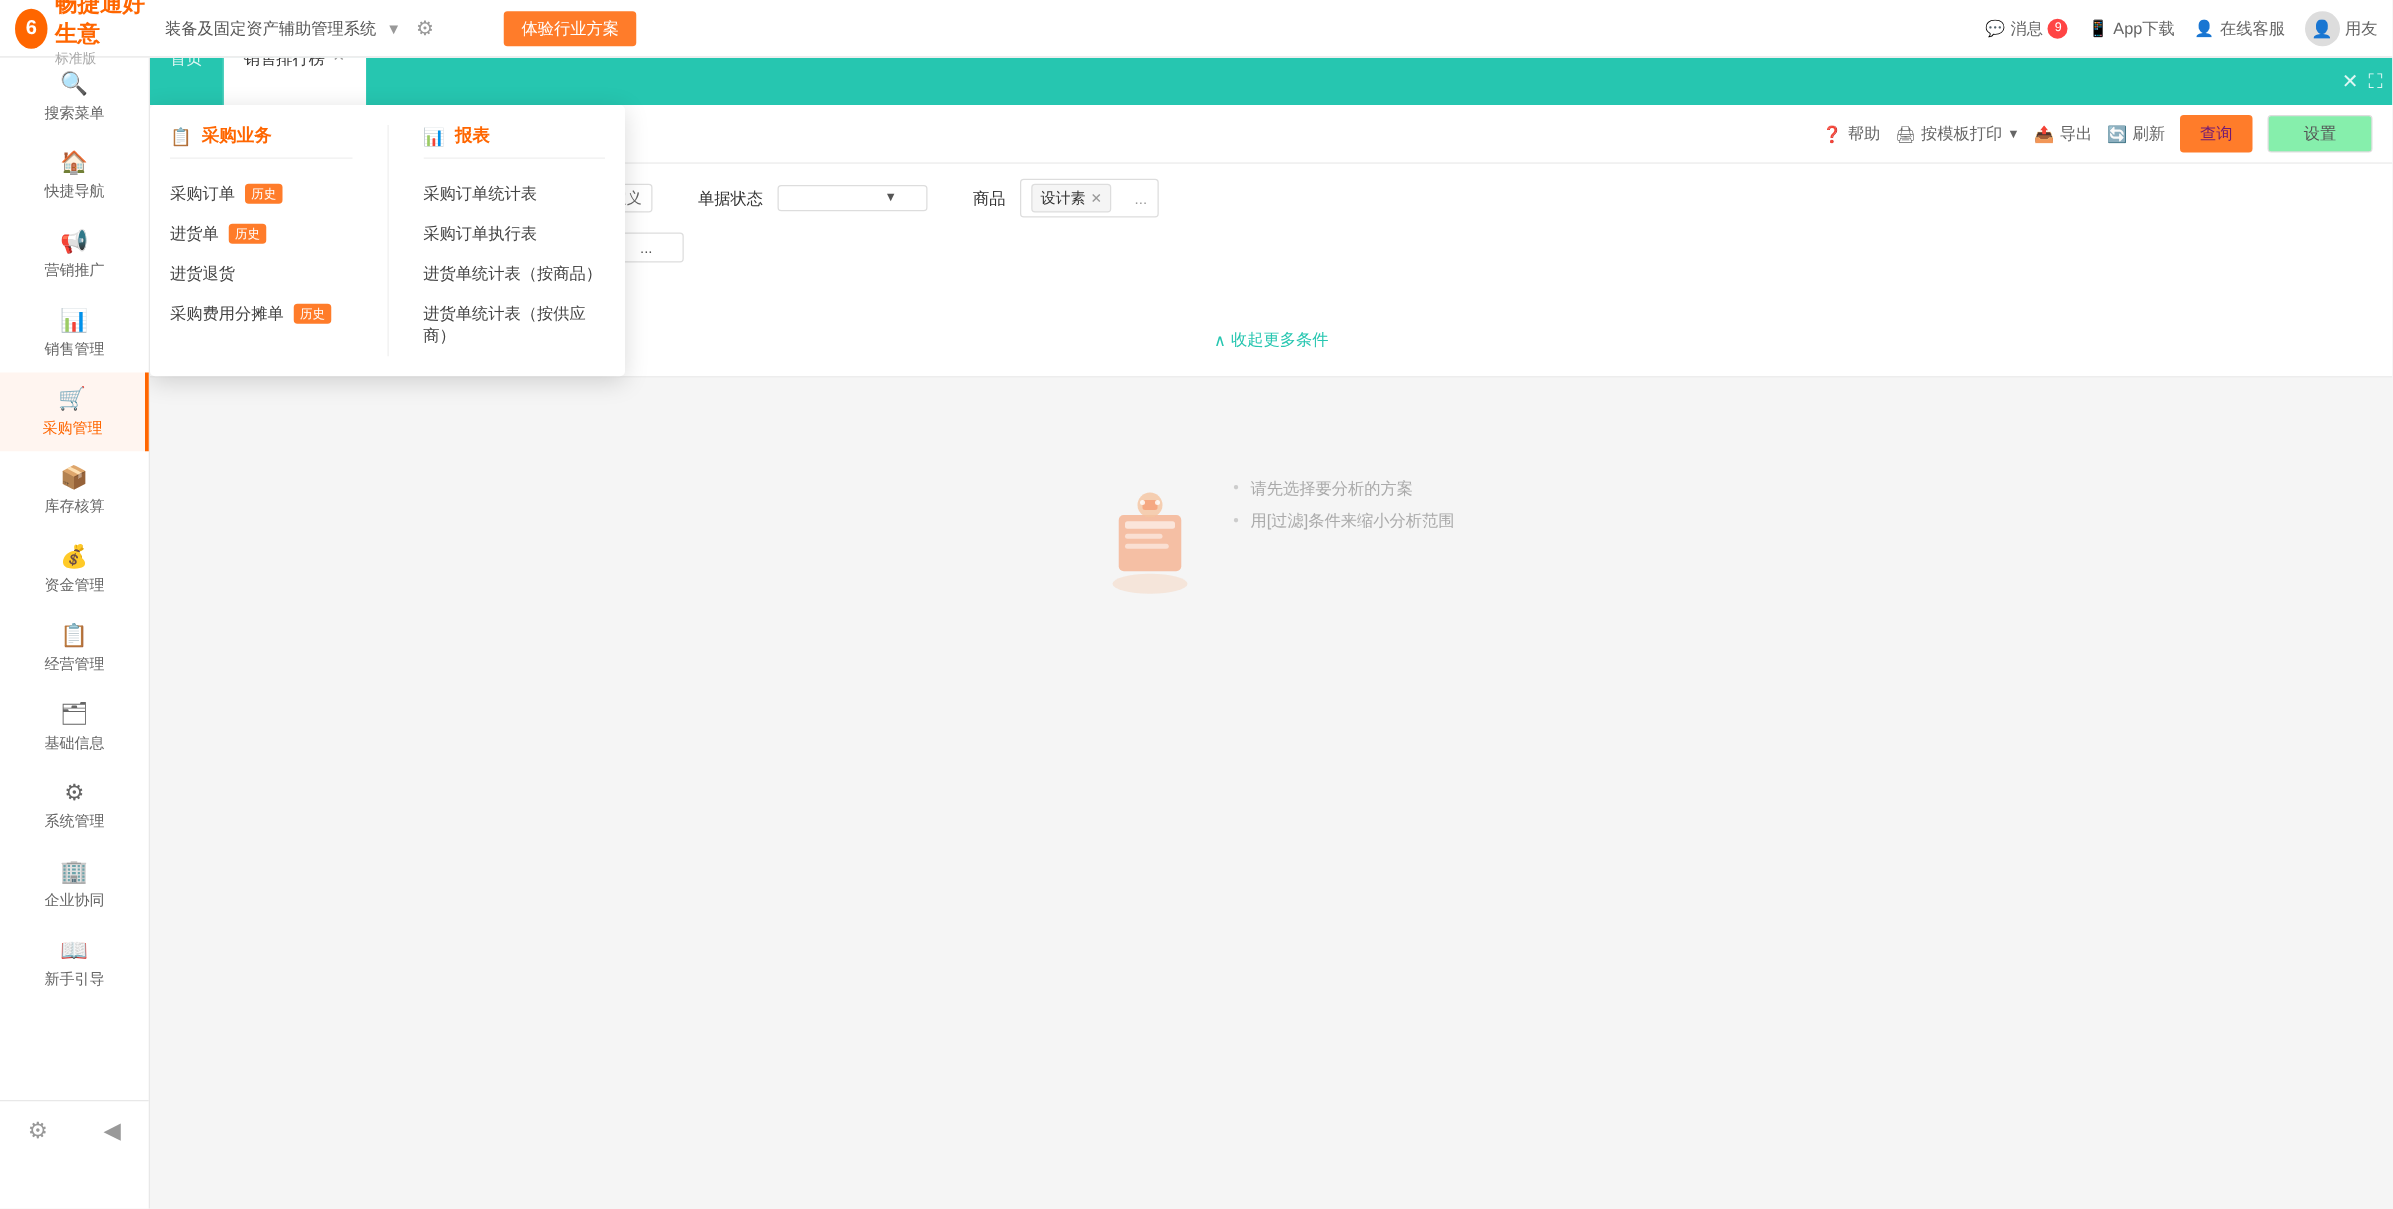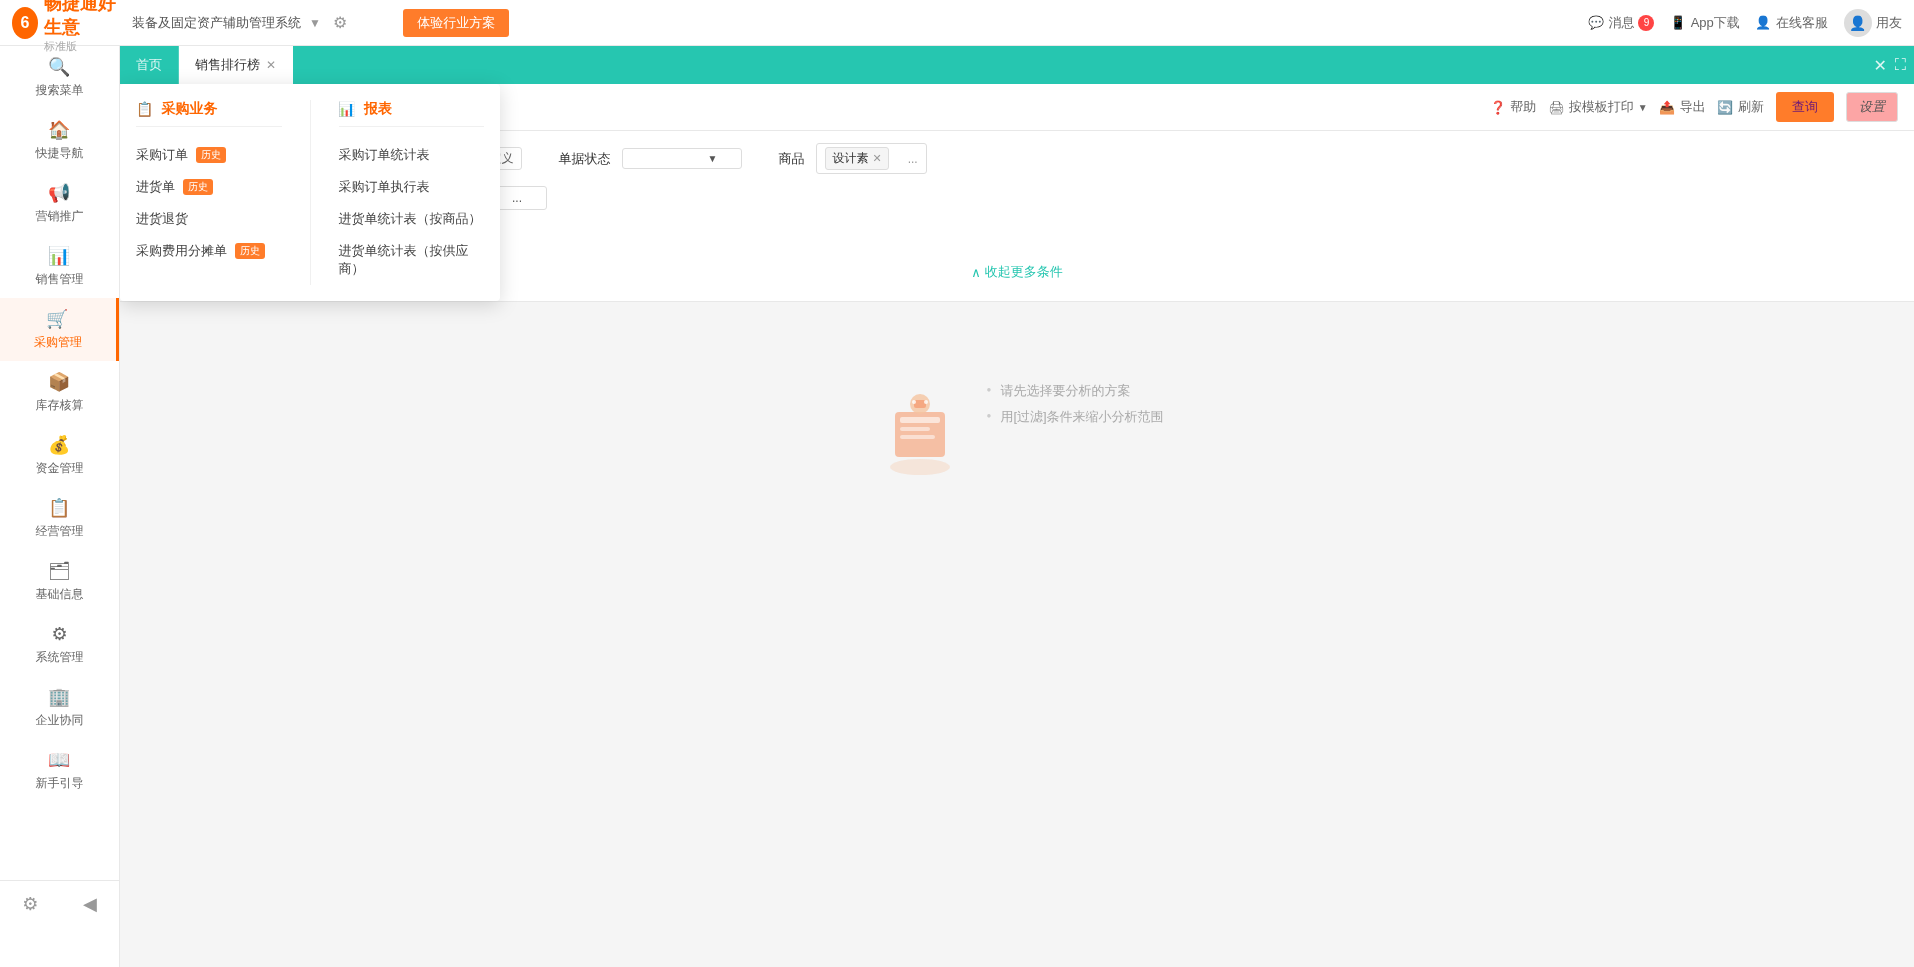--- a/index.html
+++ b/index.html
@@ -118,21 +118,21 @@
     .tab-bar {
       background: #26c6b0;
       display: flex;
       align-items: center;
       height: 38px;
       padding: 0 0;
       flex-shrink: 0;
     }
     .tab-item {
       height: 54px;
-      display: flex; align-items: center;
+      display: flex; 
       padding: 0 16px;
       cursor: pointer;
       font-size: 13px;
       color: rgba(255,255,255,0.85);
       border-right: 1px solid rgba(255,255,255,0.2);
     }
     .tab-item.active {
       background: #fff;
       color: #333;
       border-radius: 3px 3px 0 0;
@@ -403,21 +403,21 @@
       </div>
       <div class="toolbar-btn">
         <span>📤</span>
         <span>导出</span>
       </div>
       <div class="toolbar-btn">
         <span>🔄</span>
         <span>刷新</span>
       </div>
       <button class="toolbar-btn-primary">查询</button>
-      <button style="background:#fca5a5;border:1px solid #ddd;padding:5px 12px;border-radius:3px;font-size:13px;cursor:pointer;color:#555;font-style:italic;">设置</button>
+      <button style="background:#86efac;border:1px solid #ddd;padding:5px 28px;border-radius:3px;font-size:13px;cursor:pointer;color:#555;">设置</button>
     </div>
 
     <div class="filter-area">
       <div class="filter-row">
         <span class="filter-label">日期</span>
         <div class="filter-date-range">
           <div class="date-input">
             <span>2024-12-31</span>
           </div>
           <span>—</span>

